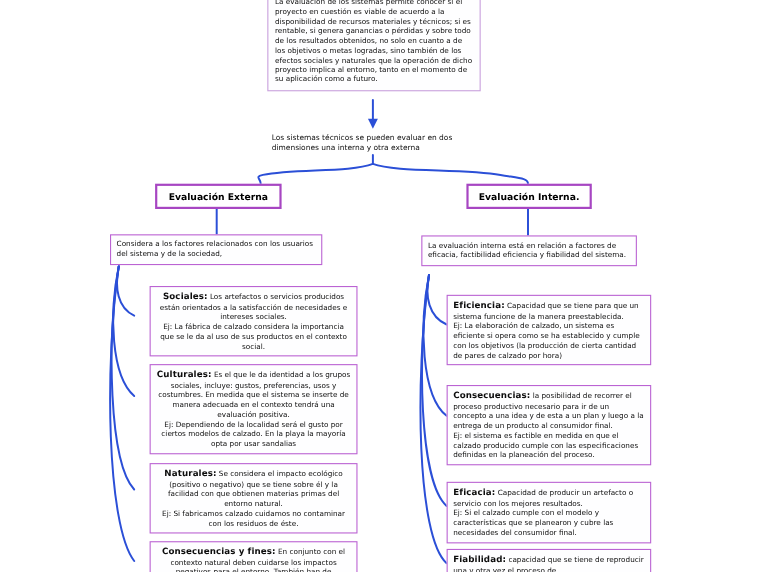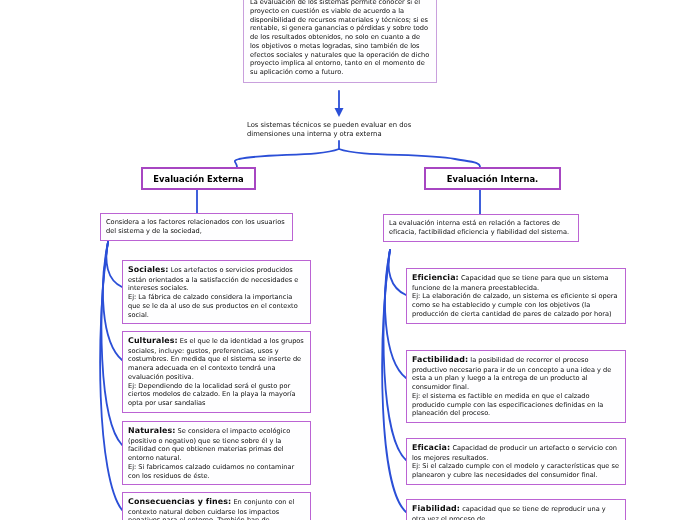--- a/index.html
+++ b/index.html
@@ -17,22 +17,22 @@
   .node .term { font-weight:bold; font-size:7.9px; letter-spacing:.1px; }
   .node .example { display:block; }
   .top-node { border-color:#c9a0dd; width:194px; left:243px; top:-8px; padding:5px 6px; }
   .note-text { position:absolute; left:247px; top:121px; width:186px; font-size:6.8px; line-height:1.35; }
   .header-node {
     position:absolute; box-sizing:border-box; background:#ffffff;
     border:2px solid #a746c2; display:flex; align-items:center; justify-content:center;
     font-weight:bold; font-size:8.4px; text-align:right; color:#000;
   }
   .desc-node { width:193px; }
-  .col-left .node { left:122px; width:189px; }
-  .col-right .node { left:406px; width:220px; }
+  .col-left .node { left:136px; width:189px;text-align:center; }
+  .col-right .node { left:406px; width:186px; }
 </style>
 </head>
 <body>
 
 <div class="canvas">
 
   <svg class="connectors" viewBox="0 0 697 520" xmlns="http://www.w3.org/2000/svg">
     <g stroke="#2b4fd7" stroke-width="1.8" fill="none" stroke-linecap="round">
 
       <path d="M339,91 L339,109"></path>
@@ -55,21 +55,21 @@
       <path d="M390,250 C377,345 379,488 406,512"></path>
     </g>
     <polygon points="334.5,108 343.5,108 339,117" fill="#2b4fd7"></polygon>
   </svg>
 
   <div class="node top-node">La evaluación de los sistemas permite conocer si el proyecto en cuestión es viable de acuerdo a la disponibilidad de recursos materiales y técnicos; si es rentable, si genera ganancias o pérdidas y sobre todo de los resultados obtenidos, no solo en cuanto a de los objetivos o metas logradas, sino también de los efectos sociales y naturales que la operación de dicho proyecto implica al entorno, tanto en el momento de su aplicación como a futuro.</div>
 
   <div class="note-text">Los sistemas técnicos se pueden evaluar en dos dimensiones una interna y otra externa</div>
 
   <div class="header-node" style="left:141px; top:167px; width:115px; height:23px;">Evaluación Externa</div>
-  <div class="header-node" style="left:424px; top:167px; width:137px; height:23px;">Evaluación Interna.</div>
+  <div class="header-node" style="left:424px; top:167px; width:114px; height:23px;">Evaluación Interna.</div>
 
   <div class="node desc-node" style="left:383px; top:214px; width:196px;">La evaluación interna está en relación a factores de eficacia, factibilidad eficiencia y fiabilidad del sistema.</div>
   <div class="node desc-node" style="left:100px; top:213px;">Considera a los factores relacionados con los usuarios del sistema y de la sociedad,</div>
 
   <div class="col-left">
     <div class="node" style="top:260px;">
       <span class="term">Sociales:</span>
       <span>Los artefactos o servicios producidos están orientados a la satisfacción de necesidades e intereses sociales.</span>
       <span class="example">Ej: La fábrica de calzado considera la importancia que se le da al uso de sus productos en el contexto social.</span>
     </div>
@@ -89,21 +89,21 @@
     </div>
   </div>
 
   <div class="col-right">
     <div class="node" style="top:268px;">
       <span class="term">Eficiencia:</span>
       <span>Capacidad que se tiene para que un sistema funcione de la manera preestablecida.</span>
       <span class="example">Ej: La elaboración de calzado, un sistema es eficiente si opera como se ha establecido y cumple con los objetivos (la producción de cierta cantidad de pares de calzado por hora)</span>
     </div>
     <div class="node" style="top:350px;">
-      <span class="term">Factibilidad:</span>
+      <span class="term">Consecuencias:</span>
       <span>la posibilidad de recorrer el proceso productivo necesario para ir de un concepto a una idea y de esta a un plan y luego a la entrega de un producto al consumidor final.</span>
       <span class="example">Ej: el sistema es factible en medida en que el calzado producido cumple con las especificaciones definidas en la planeación del proceso.</span>
     </div>
     <div class="node" style="top:438px;">
       <span class="term">Eficacia:</span>
       <span>Capacidad de producir un artefacto o servicio con los mejores resultados.</span>
       <span class="example">Ej: Si el calzado cumple con el modelo y características que se planearon y cubre las necesidades del consumidor final.</span>
     </div>
     <div class="node" style="top:499px; height:50px;">
       <span class="term">Fiabilidad:</span>

